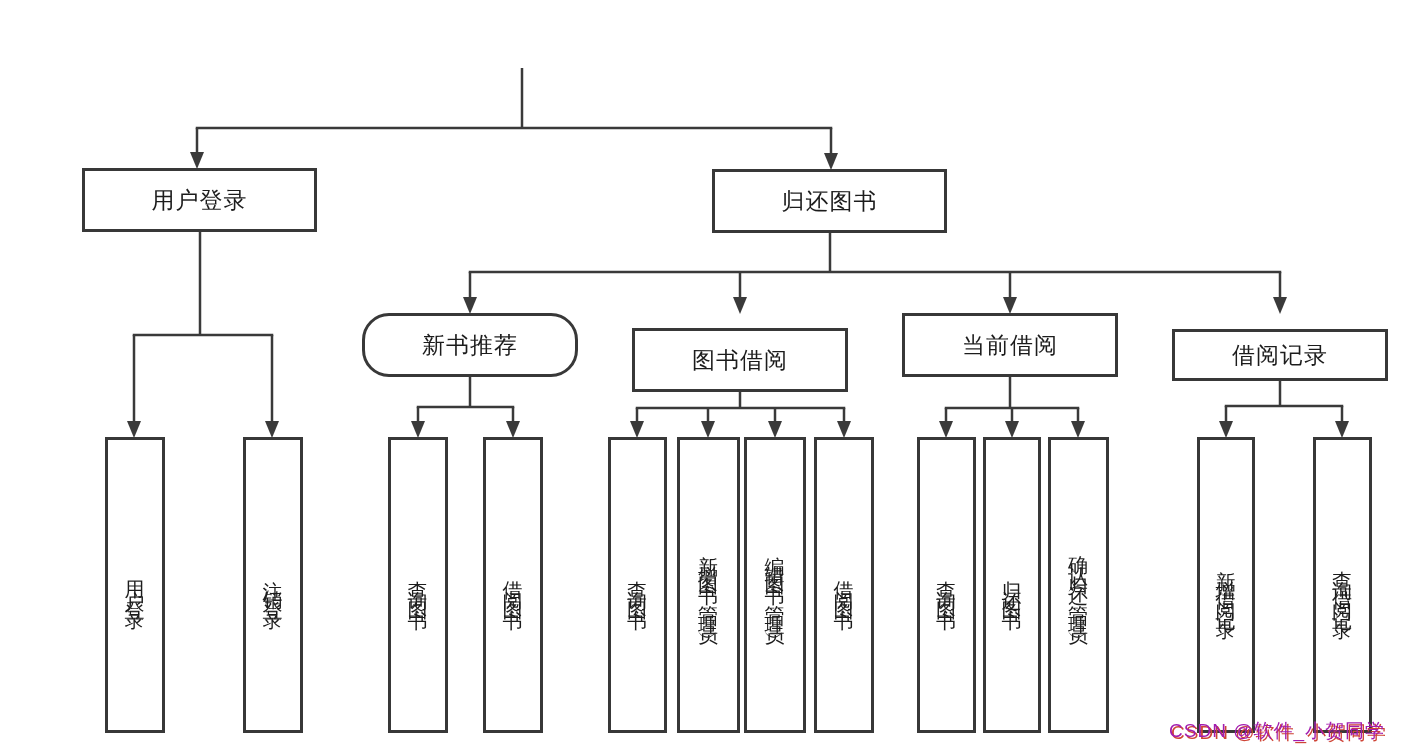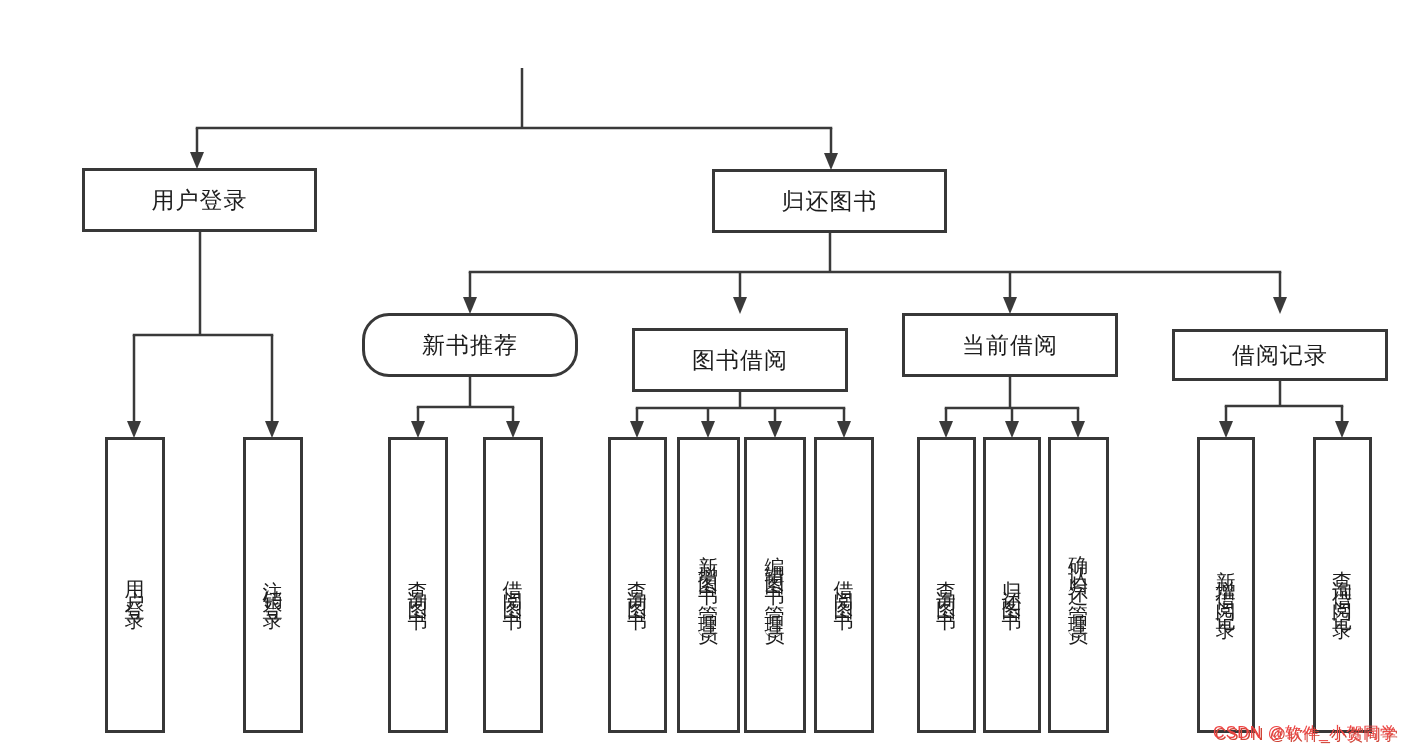--- a/index.html
+++ b/index.html
@@ -39,25 +39,25 @@
   .vbox .vlabel {
     writing-mode: vertical-rl;
     text-orientation: mixed;
     font-size: 20px;
     letter-spacing: 10px;
     line-height: 1;
     white-space: nowrap;
   }
   .watermark {
     position: absolute;
-    right: 8px;
+    right: 20px;
     bottom: 3px;
-    font-size: 16px;
+    font-size: 19px;
     letter-spacing: 1px;
-    color: #ef4444;
+    color: #a21caf;
     text-shadow: 2px 2px 0 #cf4436;
     white-space: nowrap;
   }
 </style>
 </head>
 <body>
 
 <div class="stage">
 
   <svg class="wires" width="1405" height="747" viewBox="0 0 1405 747">

